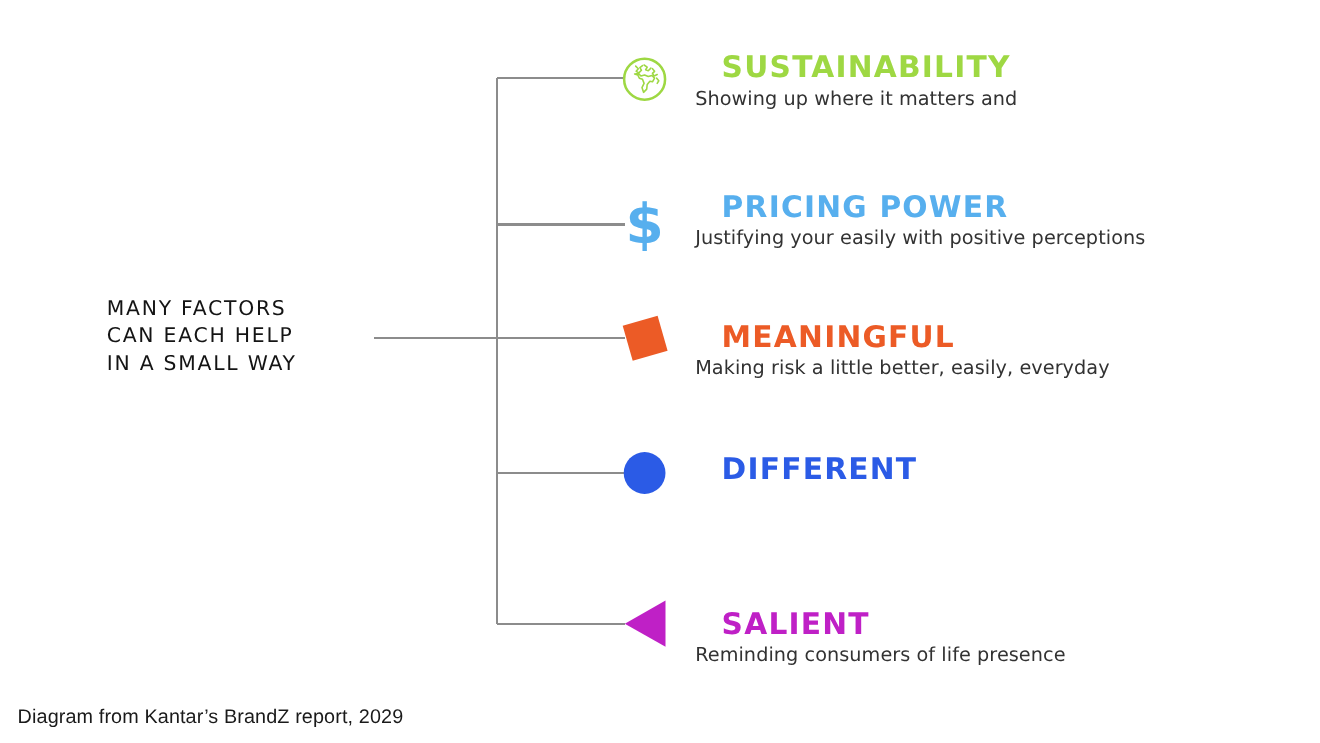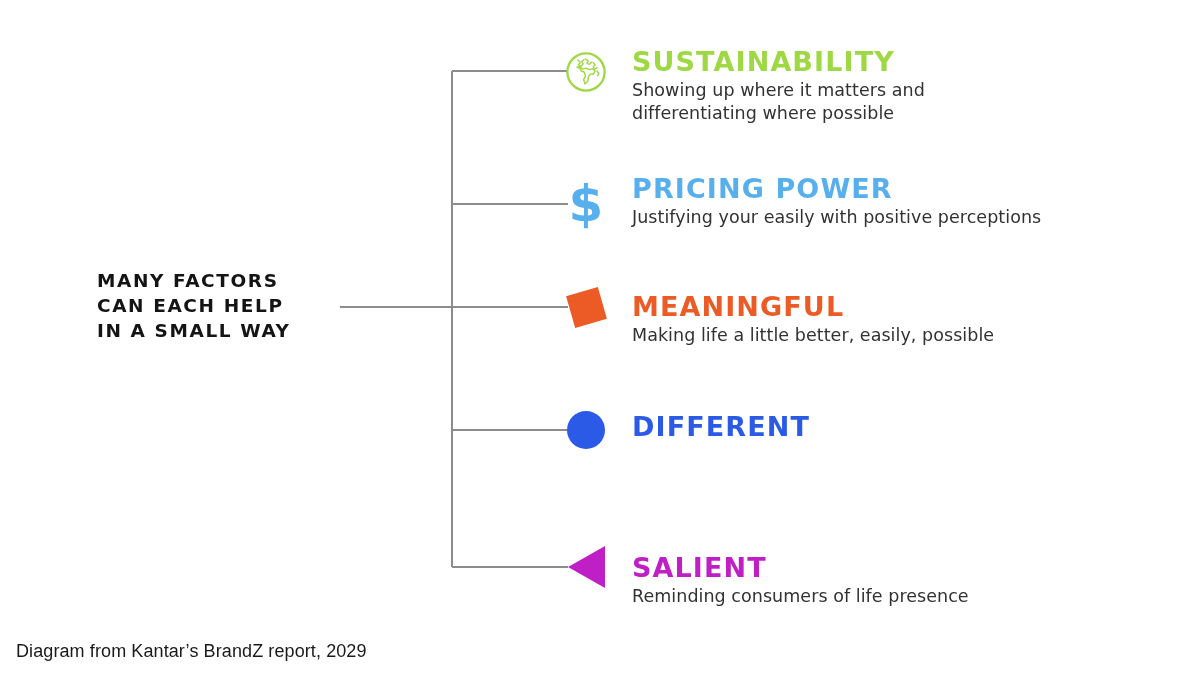--- a/index.html
+++ b/index.html
@@ -34,21 +34,21 @@
 
   
   #left-label {
     position: absolute;
     left: 97px;
     top: 268px;
     width: 240px;
     color: #141414;
     font-family: "DejaVu Sans", sans-serif;
     font-size: 18.5px;
-    font-weight: bold;
+    font-weight: normal;
     letter-spacing: 1.6px;
     line-height: 25px;
     text-transform: uppercase;
   }
   #left-label .ll-line { display: block; white-space: nowrap; }
 
   
   .factor-row {
     position: absolute;
     left: 556px;
@@ -71,20 +71,21 @@
     width: 560px;
   }
   .factor-title {
     font-family: "DejaVu Sans", sans-serif;
     font-size: 27px;
     font-weight: bold;
     letter-spacing: 1.1px;
     line-height: 29px;
     text-transform: uppercase;
     white-space: nowrap;
+    margin-left: 24px;
   }
   .factor-desc {
     font-family: "DejaVu Sans", sans-serif;
     color: #323232;
     font-size: 17.5px;
     font-weight: normal;
     line-height: 22.5px;
     letter-spacing: 0.05px;
     margin-top: 3px;
   }
@@ -177,21 +178,20 @@
           <path d="M29.5 12 L31.5 14.5 L29.5 16.5 L31 19 L34 17.5"></path>
           <path d="M12.5 17 L15.5 18 L17 21 L20 22 L21.5 26 L19.5 30 L21 34.5 L24 31.5 L24.5 27 L27 24 L29.5 24.5 L31.5 21 L29 18.5 L25.5 19.5 L22 18 L18.5 19 L16 16.5 Z"></path>
           <path d="M33.5 21 L35.5 23.5 L34 26"></path>
         </g>
       </svg>
     </div>
     <div class="factor-text">
       <div class="factor-title" style="color: rgb(158, 216, 67);">SUSTAINABILITY</div>
       <div class="factor-desc" style="color: rgb(50, 50, 50);">
         <span>Showing up where it matters and</span>
-        <span>differentiating where possible</span>
       </div>
     </div>
   </div>
 
   <div class="factor-row" id="row-pricing">
     <div class="factor-icon">
       <span class="icon-dollar" style="color: rgb(87, 175, 238);">$</span>
     </div>
     <div class="factor-text">
       <div class="factor-title" style="color: rgb(87, 175, 238);">PRICING POWER</div>
@@ -201,21 +201,21 @@
     </div>
   </div>
 
   <div class="factor-row" id="row-meaningful">
     <div class="factor-icon">
       <div class="icon-diamond" style="background: rgb(236, 91, 38);"></div>
     </div>
     <div class="factor-text">
       <div class="factor-title" style="color: rgb(236, 91, 38);">MEANINGFUL</div>
       <div class="factor-desc" style="color: rgb(50, 50, 50);">
-        <span>Making life a little better, easily, possible</span>
+        <span>Making risk a little better, easily, everyday</span>
       </div>
     </div>
   </div>
 
   <div class="factor-row" id="row-different">
     <div class="factor-icon">
       <div class="icon-circle" style="background: rgb(43, 91, 230);"></div>
     </div>
     <div class="factor-text">
       <div class="factor-title" style="color: rgb(43, 91, 230);">DIFFERENT</div>

